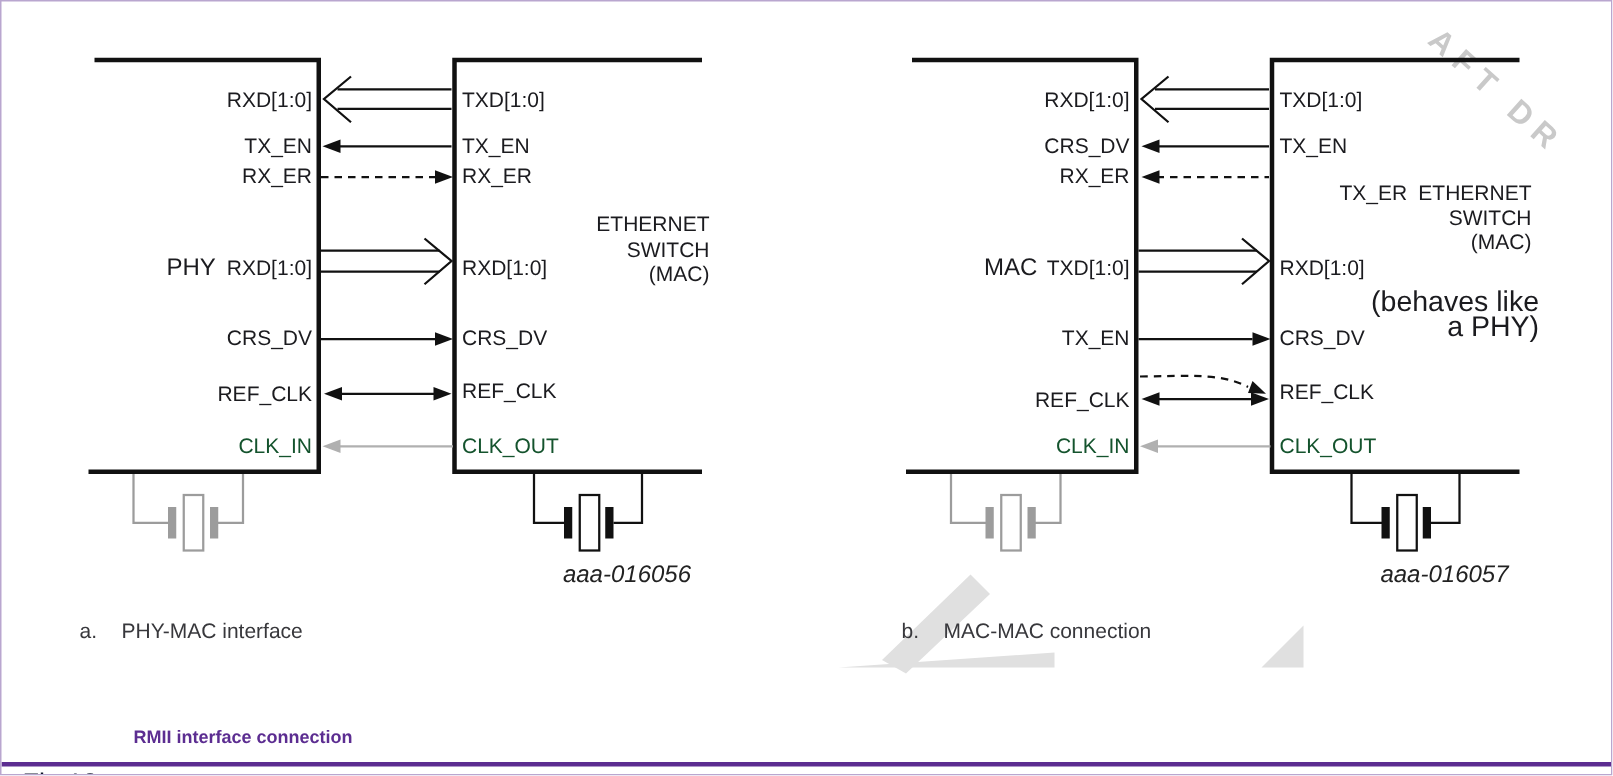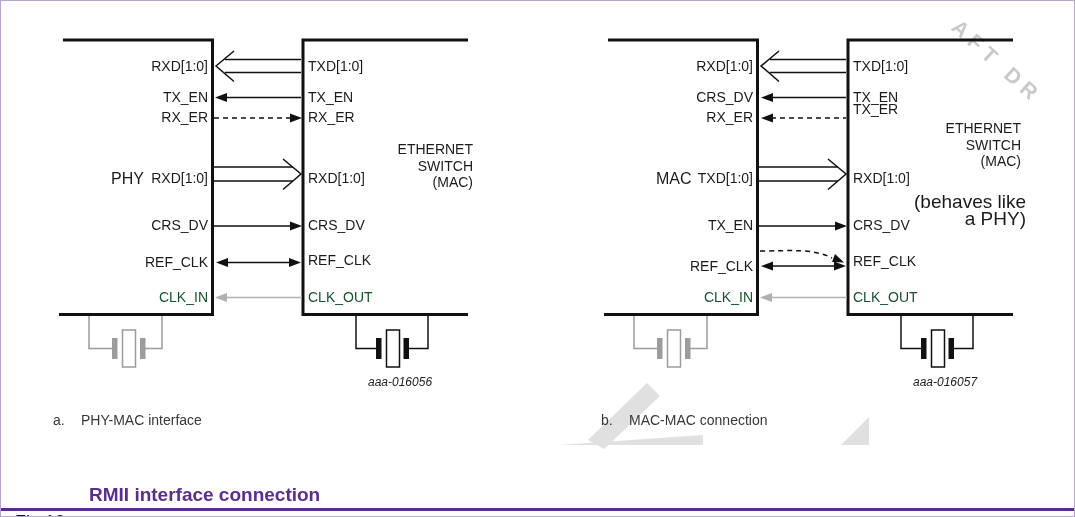--- a/index.html
+++ b/index.html
@@ -12,24 +12,24 @@
   .pin{position:absolute;font-size:14px;line-height:16px;white-space:nowrap;}
   .pal{left:95px;width:112px;text-align:right;}
   .par{left:307px;}
   .pbl{left:610px;width:142px;text-align:right;}
   .pbr{left:852px;}
   .gray{color:#14532d;}
   .blk{position:absolute;font-size:16px;margin-left:40px;}
   .swt{position:absolute;text-align:center;font-size:14px;line-height:16.5px;}
   .swn{position:absolute;text-align:center;font-size:19px;line-height:17px;}
   .swt span,.swn span{display:block;text-align:right;}
-  .code{position:absolute;font-style:italic;font-size:12px;width:100px;text-align:left;color:#222;}
+  .code{position:absolute;font-style:italic;font-size:16px;width:100px;text-align:center;color:#222;}
   .pcap{position:absolute;font-size:14px;color:#38383c;}
   .figlab{position:absolute;left:14px;top:511px;font-size:18px;color:#0f172a;}
-  .figtitle{position:absolute;left:88px;top:483px;font-size:19px;font-weight:700;color:#5c2d91;}
+  .figtitle{position:absolute;left:88px;top:483px;font-size:12px;font-weight:700;color:#5c2d91;}
   .caprule{position:absolute;left:0;top:507px;width:1075px;height:3px;background:#5c2d91;}
   .wm{
     position:absolute;left:962px;top:14px;transform:rotate(42deg);transform-origin:0 0;
     font-size:21px;font-weight:700;letter-spacing:6px;color:#c9c9c9;white-space:nowrap;
   }
 </style>
 </head>
 <body>
 
 <div class="figure">
@@ -164,21 +164,21 @@
   <span class="pin pbl" style="top:57px;">RXD[1:0]</span>
   <span class="pin pbl" style="top:88px;">CRS_DV</span>
   <span class="pin pbl" style="top:108px;">RX_ER</span>
   <span class="pin pbl" style="top:169px;">TXD[1:0]</span>
   <span class="pin pbl" style="top:216px;">TX_EN</span>
   <span class="pin pbl" style="top:257px;">REF_CLK</span>
   <span class="pin pbl gray" style="top:288px;">CLK_IN</span>
 
   <span class="pin pbr" style="top:57px;">TXD[1:0]</span>
   <span class="pin pbr" style="top:88px;">TX_EN</span>
-  <span class="pin pbr" style="top:100px;">TX_ER</span>
+  <span class="pin pbr" style="top:119px;margin-left:40px;">TX_ER</span>
   <span class="pin pbr" style="top:169px;">RXD[1:0]</span>
   <span class="pin pbr" style="top:216px;">CRS_DV</span>
   <span class="pin pbr" style="top:252px;">REF_CLK</span>
   <span class="pin pbr gray" style="top:288px;">CLK_OUT</span>
 
   <div class="swt" style="left:908px;top:119px;width:112px;">
     <span>ETHERNET</span>
     <span>SWITCH</span>
     <span>(MAC)</span>
   </div>

